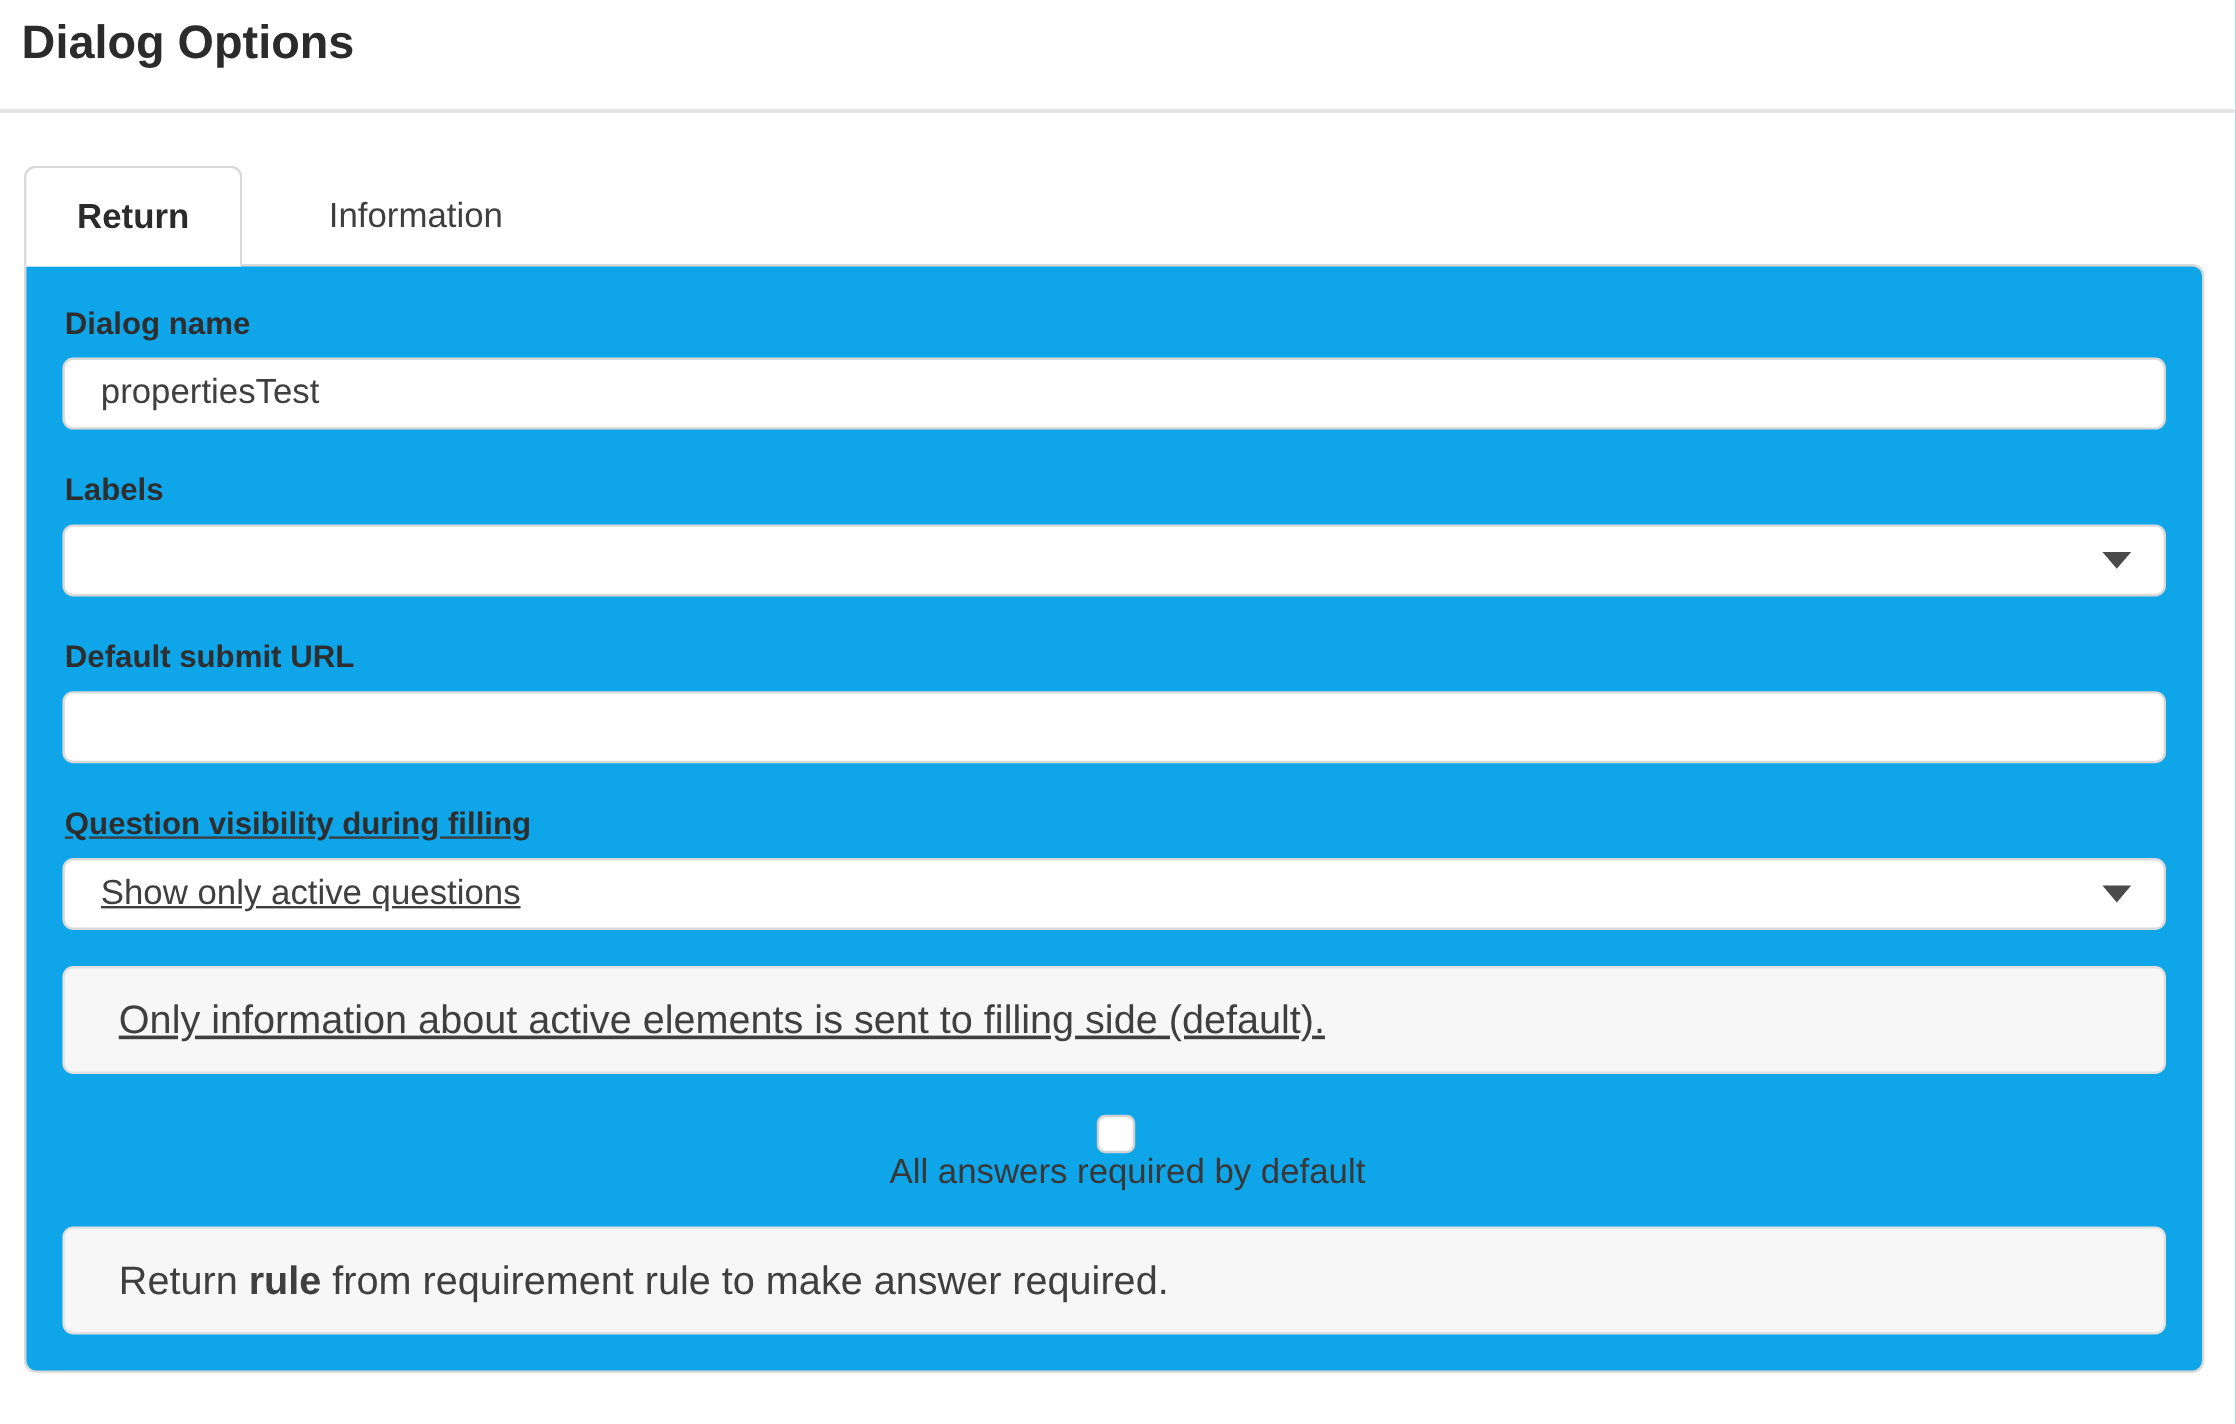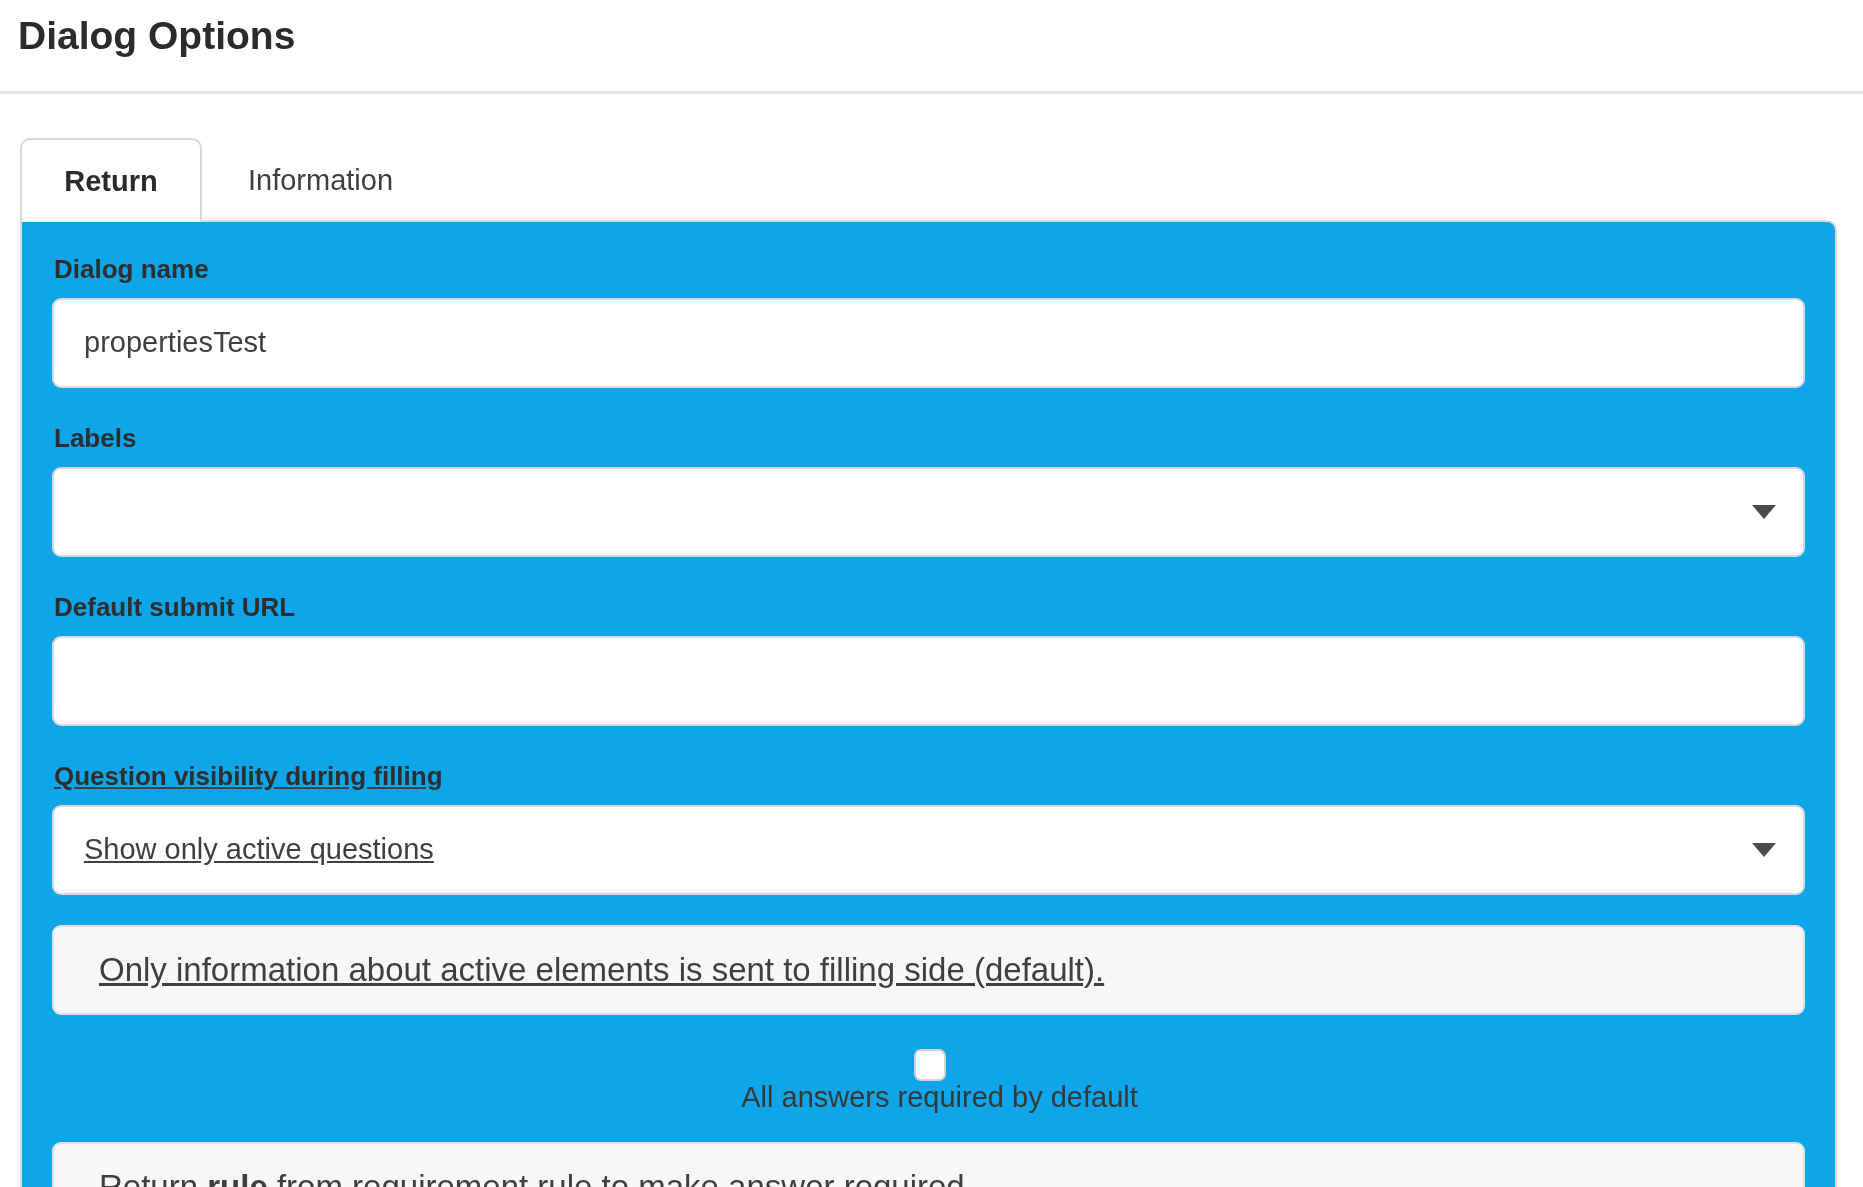--- a/index.html
+++ b/index.html
@@ -12,33 +12,33 @@
   .page-title { margin:0; font-size:39px; font-weight:700; color:#2b2b2b; line-height:1.15; }
   .divider { height:3px; background:#e3e3e3; width:100%; }
   .main { padding:44px 26px 0 20px; box-sizing:border-box; }
 
   .tabbar { display:flex; align-items:stretch; height:84px; position:relative; z-index:2; }
   .tab { font-size:29px; display:flex; align-items:center; justify-content:center; cursor:pointer; box-sizing:border-box; }
   .tab.active {
     width:182px; background:#fff; border:2px solid #d9d9d9; border-bottom:none;
     border-radius:10px 10px 0 0; font-weight:700; color:#2b2b2b;
   }
-  .tab.inactive { padding:0 46px; color:#3f3f3f; font-weight:400; }
+  .tab.inactive { padding:0 72px; color:#3f3f3f; font-weight:400; }
 
   .panel {
     position:relative; z-index:1; margin-top:-2px; background:#0ea5e9;
     border:2px solid #d9d9d9; border-radius:0 10px 10px 10px;
     padding:33px 30px 30px 30px;
   }
 
   .field { margin-bottom:36px; }
   .field.last { margin-bottom:0;text-decoration:underline; }
   .field-label { display:block; font-size:26px; font-weight:700; color:#2e2e2e; margin:0 2px 13px 2px; line-height:1.15; }
   .control {
-    width:100%; box-sizing:border-box; height:90px;
+    width:100%; box-sizing:border-box; height:60px;
     border:2px solid #d9d9d9; border-radius:9px; background:#fff;
     font-size:29px; color:#3f3f3f; padding:0 30px; font-family:inherit;
   }
   input.control { outline:none; }
   .select { display:flex; align-items:center; position:relative; cursor:pointer; }
   .select-value { flex:1 1 auto; white-space:nowrap; overflow:hidden; }
   .chevron {
     width:0; height:0; position:absolute; right:27px; top:50%; margin-top:-7px;
     border-left:12px solid transparent; border-right:12px solid transparent;
     border-top:14px solid #4a4a4a;

